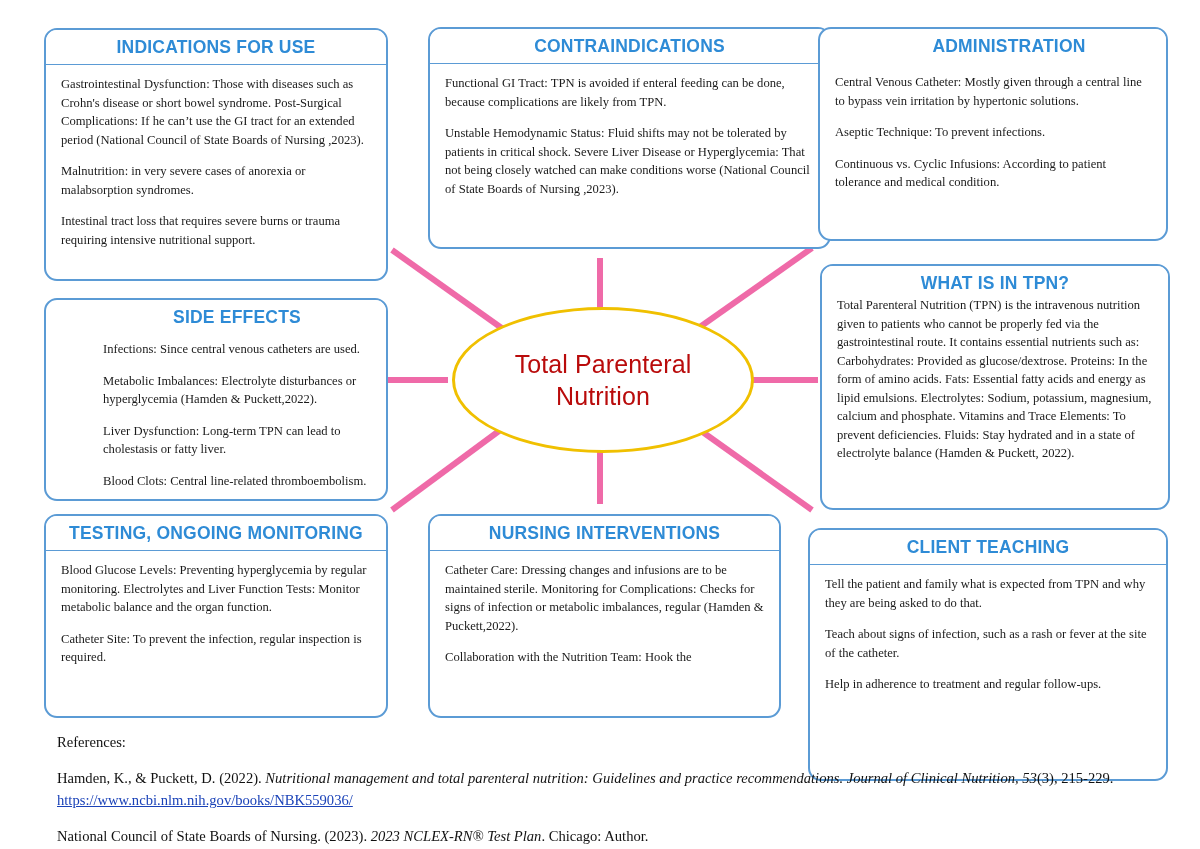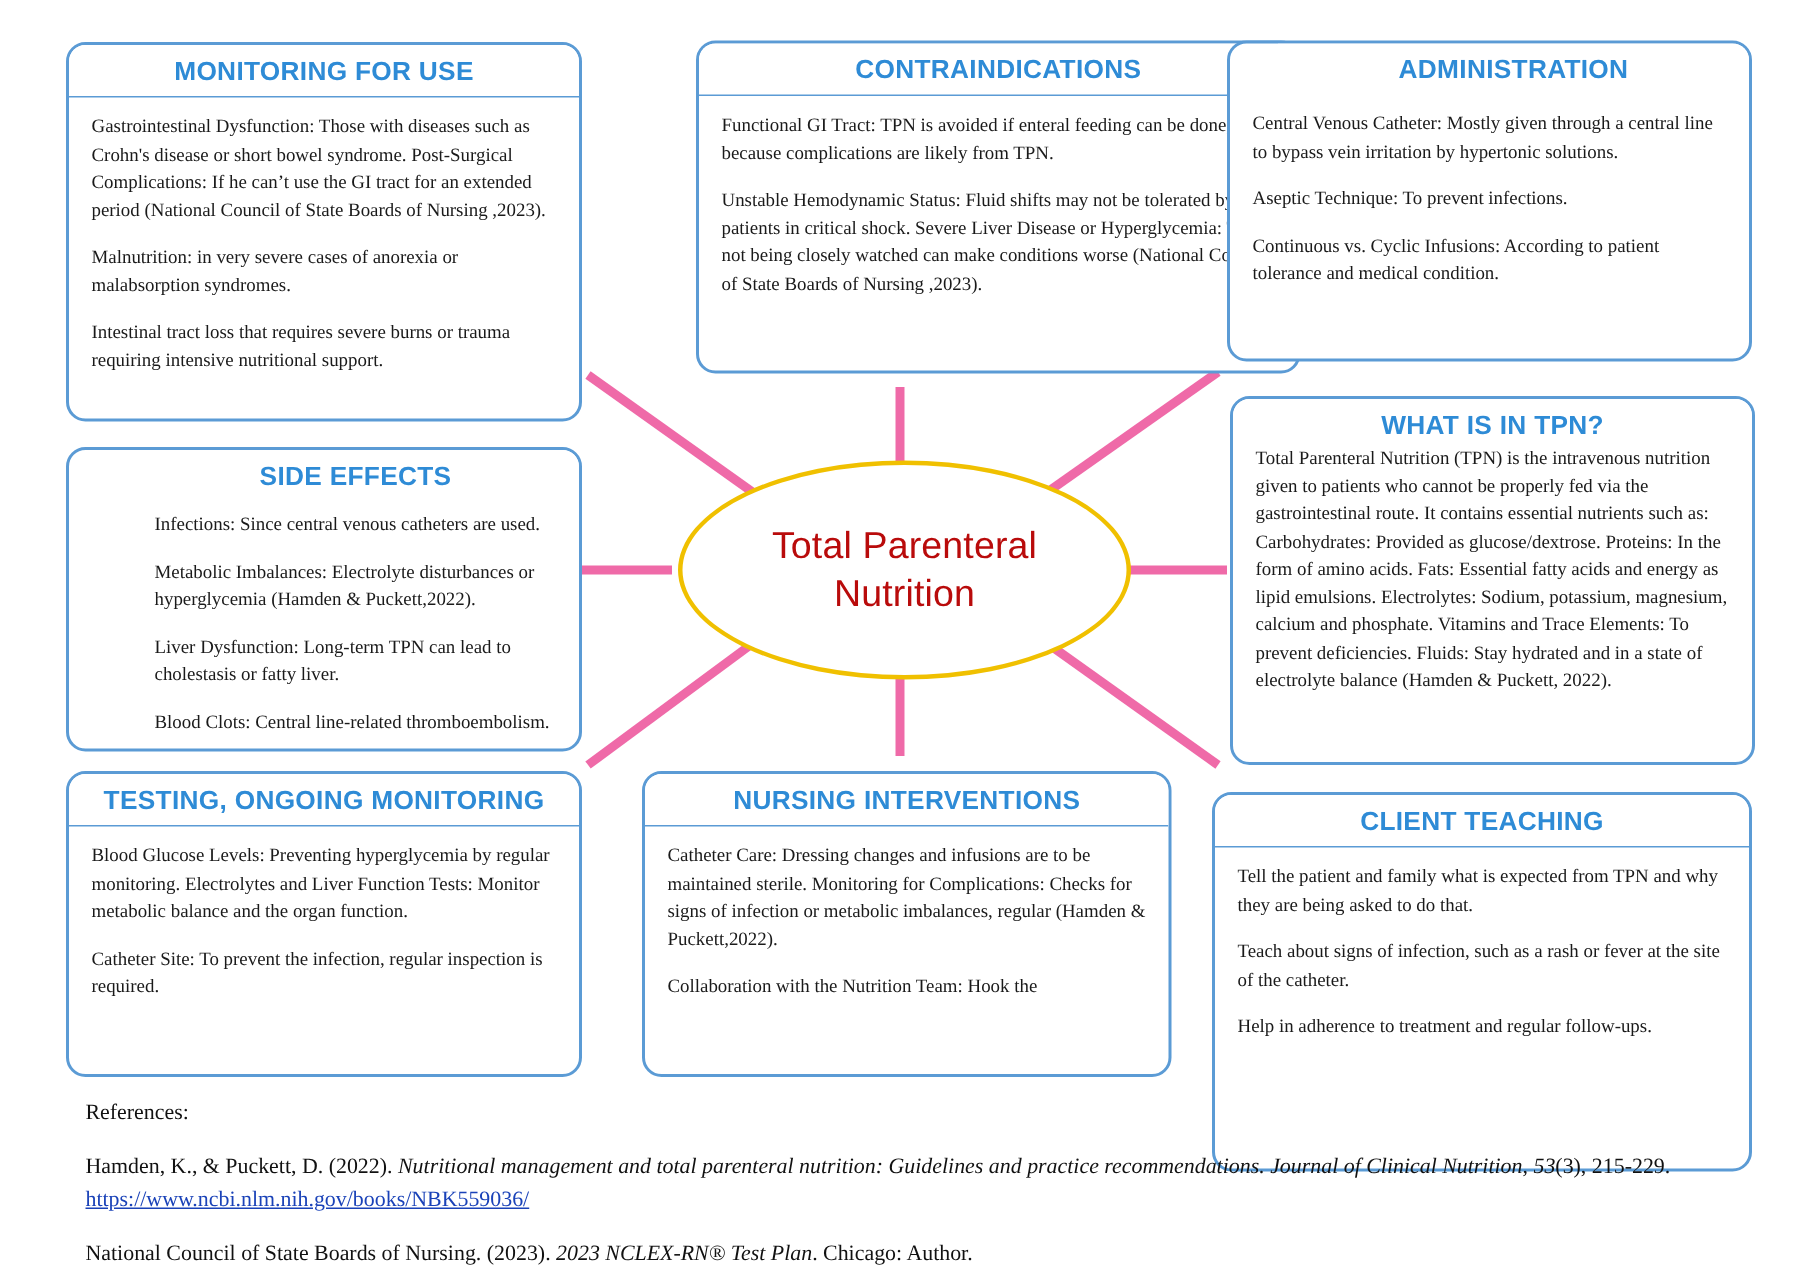--- a/index.html
+++ b/index.html
@@ -87,21 +87,21 @@
     font-size: 12.6px;
     line-height: 1.47;
     color: #1a1a1a;
     font-family: Liberation Serif, serif;
   }
   .box.tight .box-body p { margin-bottom: 0; }
   .box.tight .box-body { padding-top: 3px; }
 
   
   #box-indications    { left: 44px;  top: 28px;  width: 344px; height: 253px; }
-  #box-contra         { left: 428px; top: 27px;  width: 403px; height: 222px; margin-left: 36px; }
+  #box-contra         { left: 428px; top: 27px;  width: 403px; height: 222px; }
   #box-admin          { left: 818px; top: 27px;  width: 350px; height: 214px; }
   #box-whatis         { left: 820px; top: 264px; width: 350px; height: 246px; }
   #box-side           { left: 44px;  top: 298px; width: 344px; height: 203px; padding-left: 42px; }
   #box-testing        { left: 44px;  top: 514px; width: 344px; height: 204px; }
   #box-nursing        { left: 428px; top: 514px; width: 353px; height: 204px; }
   #box-client         { left: 808px; top: 528px; width: 360px; height: 253px; }
 
   #box-admin .box-title   { border-bottom: none; margin-left: 32px; }
   #box-whatis .box-title  { border-bottom: none; padding-bottom: 2px; }
   #box-whatis .box-body   { padding-top: 0px; }
@@ -152,21 +152,21 @@
 
       <line x1="448" y1="380" x2="388" y2="380"></line>
     </g>
   </svg>
 
   <div class="center-node">
     <div class="center-label">Total Parenteral Nutrition</div>
   </div>
 
   <div class="box" id="box-indications">
-    <div class="box-title">MONITORING FOR USE</div>
+    <div class="box-title">INDICATIONS FOR USE</div>
     <div class="box-body">
       <p>Gastrointestinal Dysfunction: Those with diseases such as Crohn's disease or short bowel syndrome. Post-Surgical Complications: If he can’t use the GI tract for an extended period (National Council of State Boards of Nursing ,2023).</p>
       <p>Malnutrition: in very severe cases of anorexia or malabsorption syndromes.</p>
       <p>Intestinal tract loss that requires severe burns or trauma requiring intensive nutritional support.</p>
     </div>
   </div>
 
   <div class="box" id="box-contra">
     <div class="box-title">CONTRAINDICATIONS</div>
     <div class="box-body">

